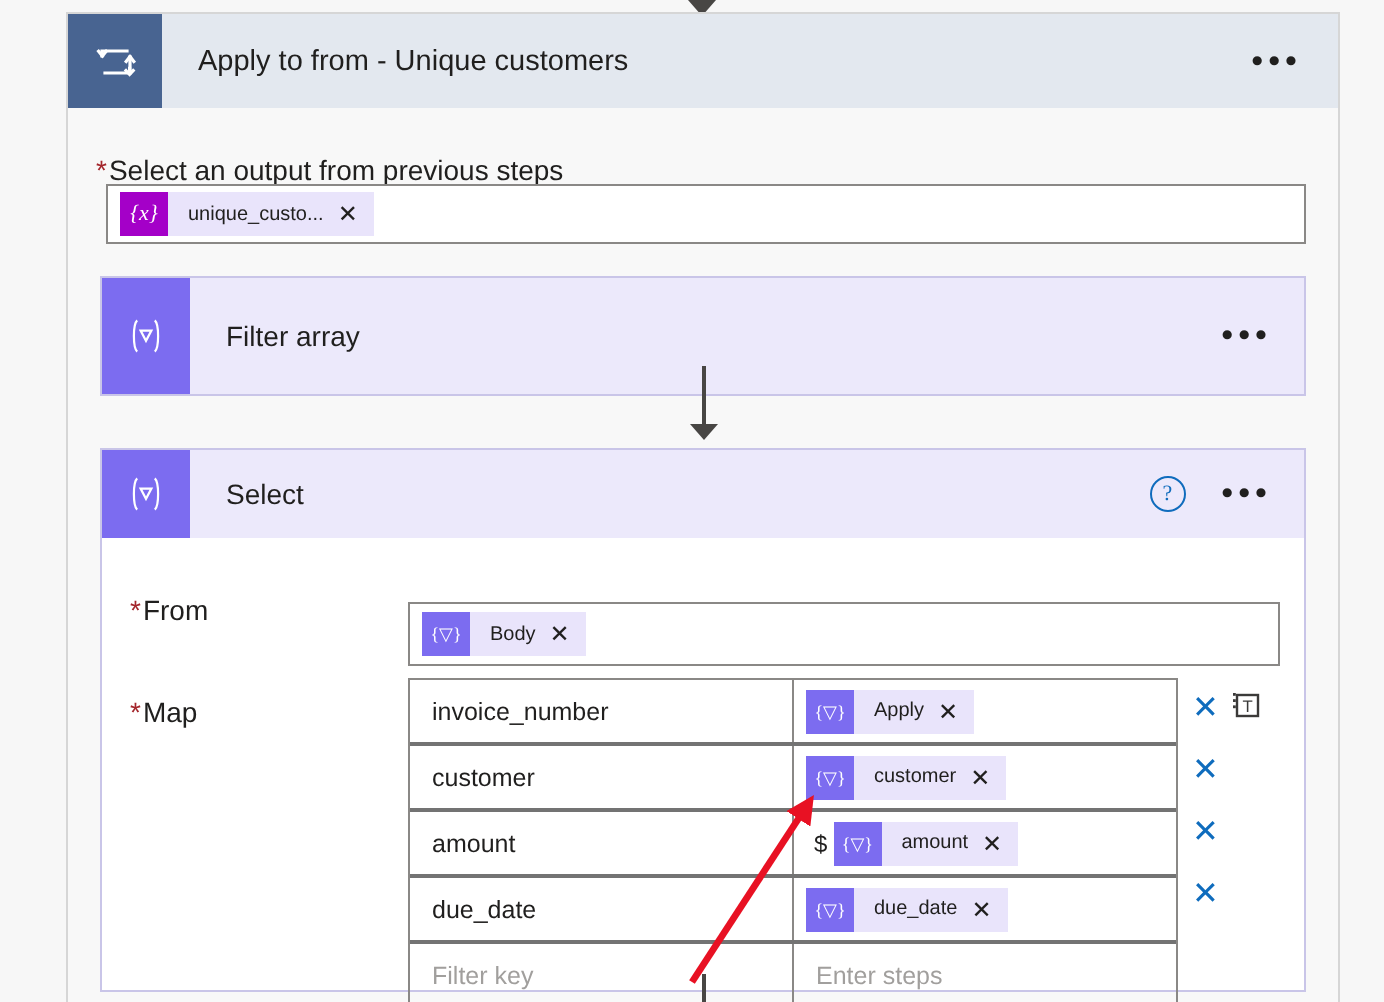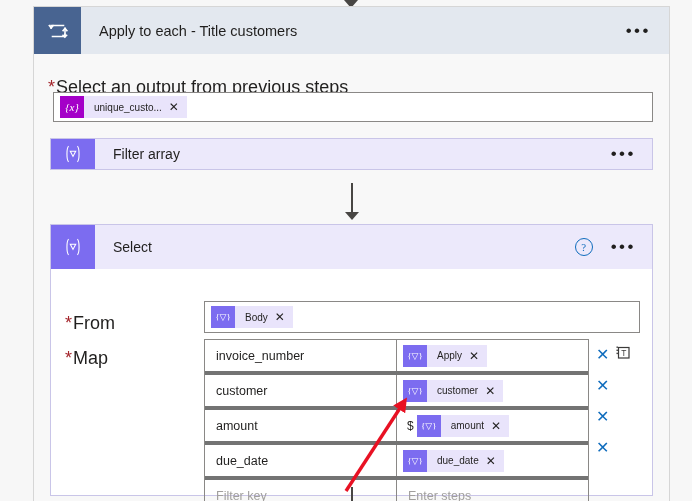--- a/index.html
+++ b/index.html
@@ -68,21 +68,21 @@
     margin-left: auto;
     margin-right: 18px;
     color: #201f1e;
     font-size: 17px;
     letter-spacing: 2.5px;
     line-height: 8px;
     user-select: none;
   }
 
   
-  .req-label { font-size: 18px; color: #201f1e; white-space: nowrap; }
+  .req-label { font-size: 14px; color: #201f1e; white-space: nowrap; }
   .req-label .star { color: #a4262c; margin-right: 1px; }
 
   .loop-field-label {
     position: absolute;
     left: 14px;
     top: 70px;
   }
   .loop-input {
     position: absolute;
     left: 19px;
@@ -169,21 +169,21 @@
     border-radius: 50%;
     color: #0f6cbd;
     font-size: 11px;
     display: flex;
     align-items: center;
     justify-content: center;
     font-family: "Liberation Serif", serif;
     cursor: pointer;
   }
 
-  #filter-card { left: 50px; top: 138px; width: 603px; height: 32px; }
+  #filter-card { left: 50px; top: 138px; width: 603px; height: 60px; }
 
   
   #select-card {
     position: absolute;
     left: 50px;
     top: 224px;
     width: 603px;
     height: 272px;
     background: #fdba74;
     border: 1px solid #c9c5e8;
@@ -200,21 +200,21 @@
     align-items: center;
   }
   #select-body {
     position: absolute;
     left: 0; top: 44px;
     width: 601px;
     bottom: 0;
     background: #ffffff;
   }
 
-  .from-label { position: absolute; left: 14px; top: 44px; }
+  .from-label { position: absolute; left: 14px; top: 28px; }
   .from-input {
     position: absolute;
     left: 153px;
     top: 32px;
     width: 436px;
     height: 32px;
     border: 1px solid #8a8886;
     box-sizing: border-box;
     background: #fff;
     display: flex;
@@ -230,21 +230,21 @@
     left: 153px;
     top: 70px;
     width: 385px;
     border: 1px solid #8a8886;
     border-bottom: none;
     box-sizing: border-box;
   }
   .map-row {
     display: flex;
     height: 31px;
-    border-bottom: 4px solid #737373;
+    border-bottom: 2px solid #737373;
   }
   .map-key {
     width: 192px;
     flex: 0 0 192px;
     border-right: 1px solid #8a8886;
     display: flex;
     align-items: center;
     padding-left: 11px;
     box-sizing: border-box;
     font-size: 12.5px;
@@ -298,21 +298,21 @@
     <div class="loop-header">
       <div class="loop-icon-box">
         <svg width="24" height="24" viewBox="0 0 24 24" fill="none" stroke="#ffffff" stroke-width="1.6" stroke-linecap="square">
           <path d="M5 9 V6.5 H17.5"></path>
           <path d="M5.2 9 L3.3 6.6 M5.2 9 L7.1 6.6"></path>
           <path d="M19 9.5 V17.5 H6.5"></path>
           <path d="M19 9.3 L20.9 11.7 M19 9.3 L17.1 11.7" transform="translate(0,0)"></path>
           <path d="M18.8 15.2 L18.8 17.8 M17 16.3 L18.8 18.2 L20.6 16.3"></path>
         </svg>
       </div>
-      <div class="loop-title">Apply to each - Title customers</div>
+      <div class="loop-title">Apply to from - Unique customers</div>
       <div class="ellipsis">•••</div>
     </div>
 
     <div class="req-label loop-field-label">
       <span class="star">*</span><span>Select an output from previous steps</span>
     </div>
 
     <div class="loop-input">
       <span class="token">
         <span class="token-ico magenta">{x}</span>

